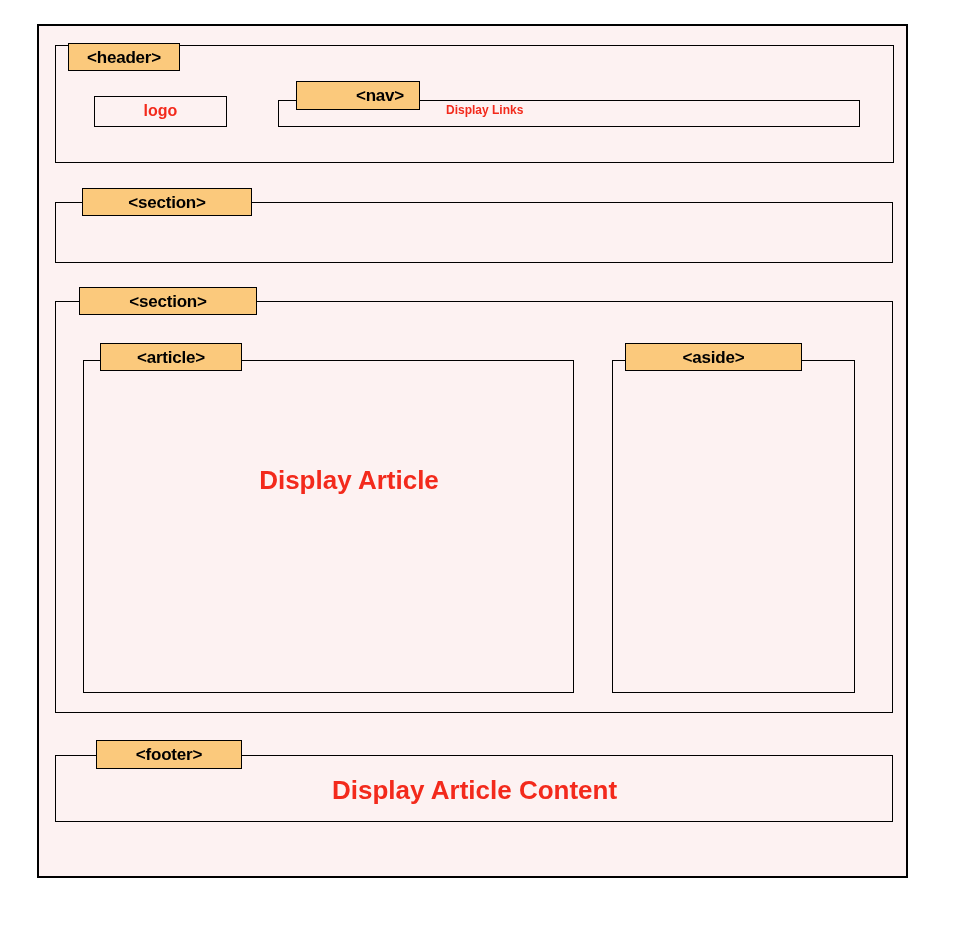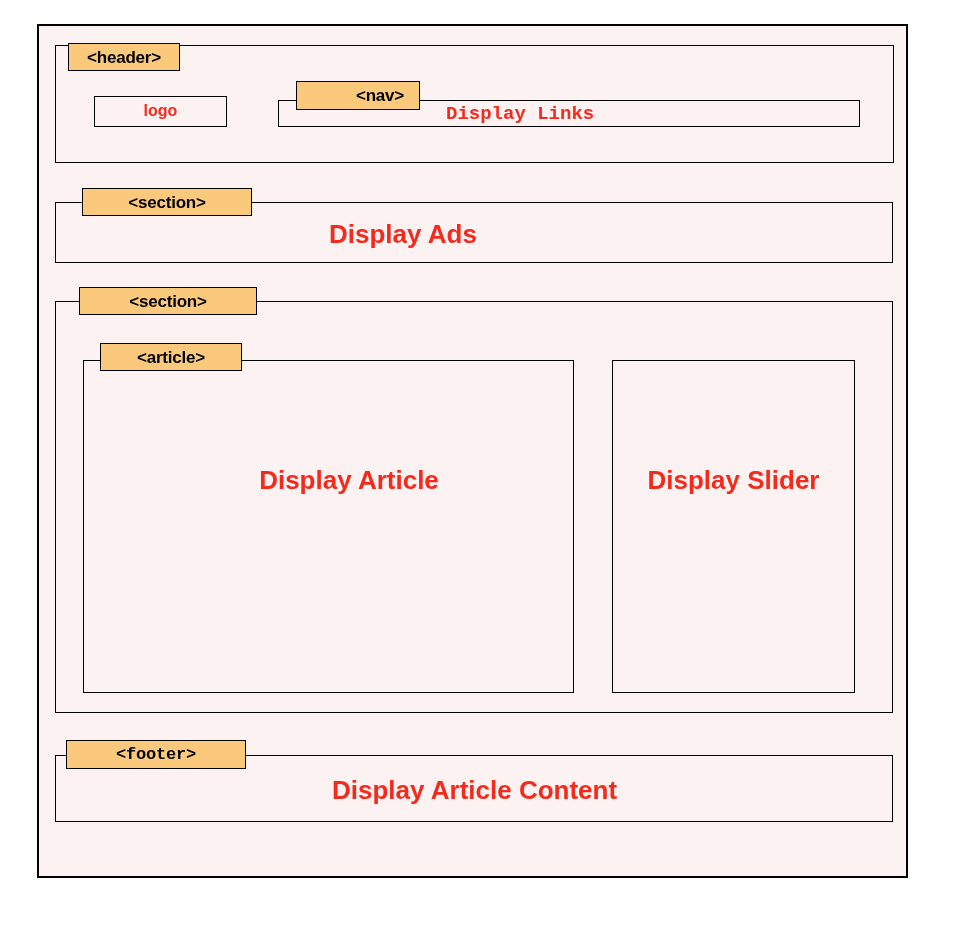--- a/index.html
+++ b/index.html
@@ -61,50 +61,49 @@
   
   .red-text {
     position: absolute;
     color: #f32a1c;
     font-weight: bold;
     white-space: nowrap;
     z-index: 2;
   }
   .t-big   { font-size: 26px; }
   .t-mid   { font-size: 16px; }
-  .t-small { font-size: 19px; font-family: Liberation Mono, monospace; }
+  .t-small { font-size: 12px; }
 </style>
 </head>
 <body>
 
 <div id="canvas">
 
   <div class="outer-frame"></div>
 
   <div class="region" style="left:55px; top:45px; width:839px; height:118px;"></div>
   <div class="tag" style="left:68px; top:43px; width:112px; height:28px;">&lt;header&gt;</div>
 
   <div class="plain-box" style="left:94px; top:96px; width:133px; height:31px;"></div>
   <div class="red-text t-mid" style="left:94px; top:102px; width:133px; text-align:center;">logo</div>
 
   <div class="plain-box" style="left:278px; top:100px; width:582px; height:27px;"></div>
   <div class="tag" style="left:296px; top:81px; width:124px; height:29px;padding-left:44px;">&lt;nav&gt;</div>
   <div class="red-text t-small" style="left:446px; top:103px;">Display Links</div>
 
   <div class="region" style="left:55px; top:202px; width:838px; height:61px;"></div>
   <div class="tag" style="left:82px; top:188px; width:170px; height:28px;">&lt;section&gt;</div>
-  <div class="red-text t-big" style="left:329px; top:219px;">Display Ads</div>
 
   <div class="region" style="left:55px; top:301px; width:838px; height:412px;"></div>
   <div class="tag" style="left:79px; top:287px; width:178px; height:28px;">&lt;section&gt;</div>
 
   <div class="region" style="left:83px; top:360px; width:491px; height:333px;"></div>
   <div class="tag" style="left:100px; top:343px; width:142px; height:28px;">&lt;article&gt;</div>
   <div class="red-text t-big" style="left:83px; top:465px; width:532px; text-align:center;">Display Article</div>
 
   <div class="region" style="left:612px; top:360px; width:243px; height:333px;"></div>
-  <div class="red-text t-big" style="left:612px; top:465px; width:243px; text-align:center;">Display Slider</div>
+  <div class="tag" style="left:625px; top:343px; width:177px; height:28px;">&lt;aside&gt;</div>
 
   <div class="region" style="left:55px; top:755px; width:838px; height:67px;"></div>
-  <div class="tag" style="left:66px; top:740px; width:180px; height:29px;font-family:Liberation Mono, monospace;">&lt;footer&gt;</div>
+  <div class="tag" style="left:96px; top:740px; width:146px; height:29px;">&lt;footer&gt;</div>
   <div class="red-text t-big" style="left:332px; top:775px;">Display Article Content</div>
 
 </div>
 
 </body></html>

